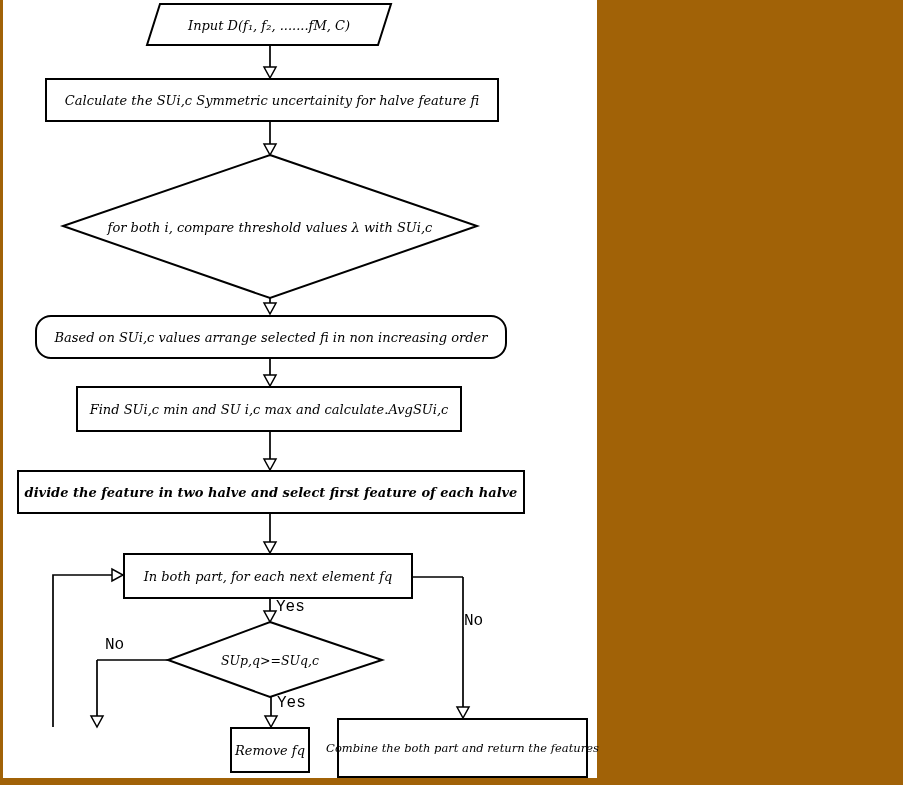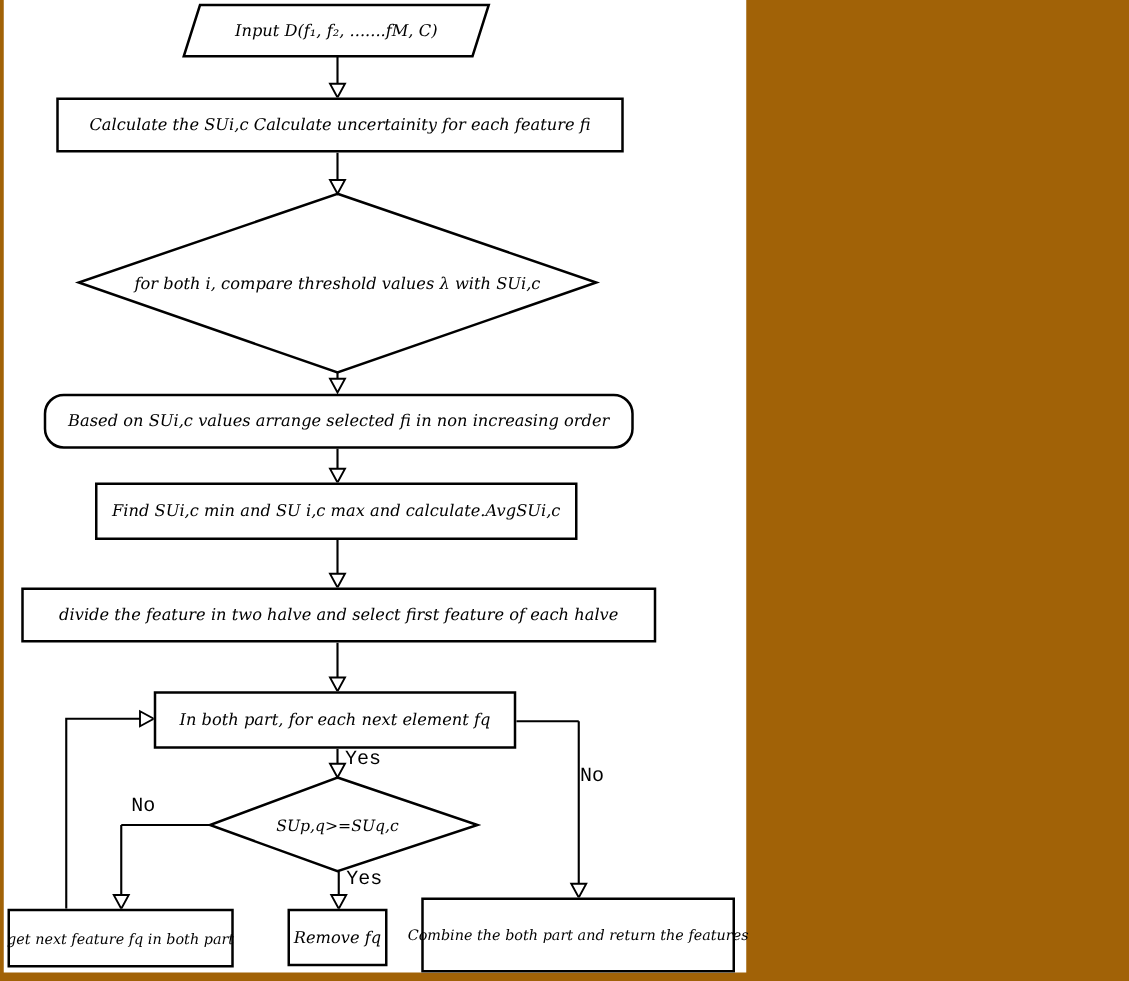--- a/index.html
+++ b/index.html
@@ -51,35 +51,34 @@
     <polygon points="264,611 276,611 270,622" fill="#fff" stroke="#000" stroke-width="1.5"></polygon>
     <polygon points="265,716 277,716 271,727" fill="#fff" stroke="#000" stroke-width="1.5"></polygon>
     <polygon points="91,716 103,716 97,727" fill="#fff" stroke="#000" stroke-width="1.5"></polygon>
     <polygon points="457,707 469,707 463,718" fill="#fff" stroke="#000" stroke-width="1.5"></polygon>
 
     <polygon points="112,569 112,581 123,575" fill="#fff" stroke="#000" stroke-width="1.5"></polygon>
   </svg>
 
   <div class="shape-label" style="left:150px;top:5px;width:238px;height:40px;">Input D(f₁, f₂, .......fM, C)</div>
 
-  <div class="node-rect" style="left:45px;top:78px;width:454px;height:44px;">Calculate the SUi,c Calculate uncertainity for each feature fi</div>
+  <div class="node-rect" style="left:45px;top:78px;width:454px;height:44px;">Calculate the SUi,c Symmetric uncertainity for halve feature fi</div>
 
   <div class="shape-label" style="left:85px;top:205px;width:370px;height:44px;">for both i, compare threshold values λ with SUi,c</div>
 
   <div class="node-rect" style="left:35px;top:315px;width:472px;height:44px;border-radius:16px;">Based on SUi,c values arrange selected fi in non increasing order</div>
 
   <div class="node-rect" style="left:76px;top:386px;width:386px;height:46px;">Find SUi,c min and SU i,c max and calculate.AvgSUi,c</div>
 
-  <div class="node-rect" style="left:17px;top:470px;width:508px;height:44px;">divide the feature in two halve and select first feature of each halve</div>
+  <div class="node-rect" style="left:17px;top:470px;width:508px;height:44px;font-weight:bold;">divide the feature in two halve and select first feature of each halve</div>
 
   <div class="node-rect" style="left:123px;top:553px;width:290px;height:46px;">In both part, for each next element fq</div>
 
   <div class="shape-label" style="left:180px;top:645px;width:180px;height:30px;font-size:12.5px;">SUp,q&gt;=SUq,c</div>
 
-  <div class="node-rect sm" style="left:6px;top:727px;width:181px;height:47px;">get next feature fq in both part</div>
 
   <div class="node-rect" style="left:230px;top:727px;width:80px;height:46px;">Remove fq</div>
 
   <div class="node-rect sm" style="left:337px;top:718px;width:251px;height:60px;">Combine the both part and return the features</div>
 
   <div class="edge-label" style="left:276px;top:598px;">Yes</div>
   <div class="edge-label" style="left:277px;top:694px;">Yes</div>
   <div class="edge-label" style="left:105px;top:636px;">No</div>
   <div class="edge-label" style="left:464px;top:612px;">No</div>
 </div>

